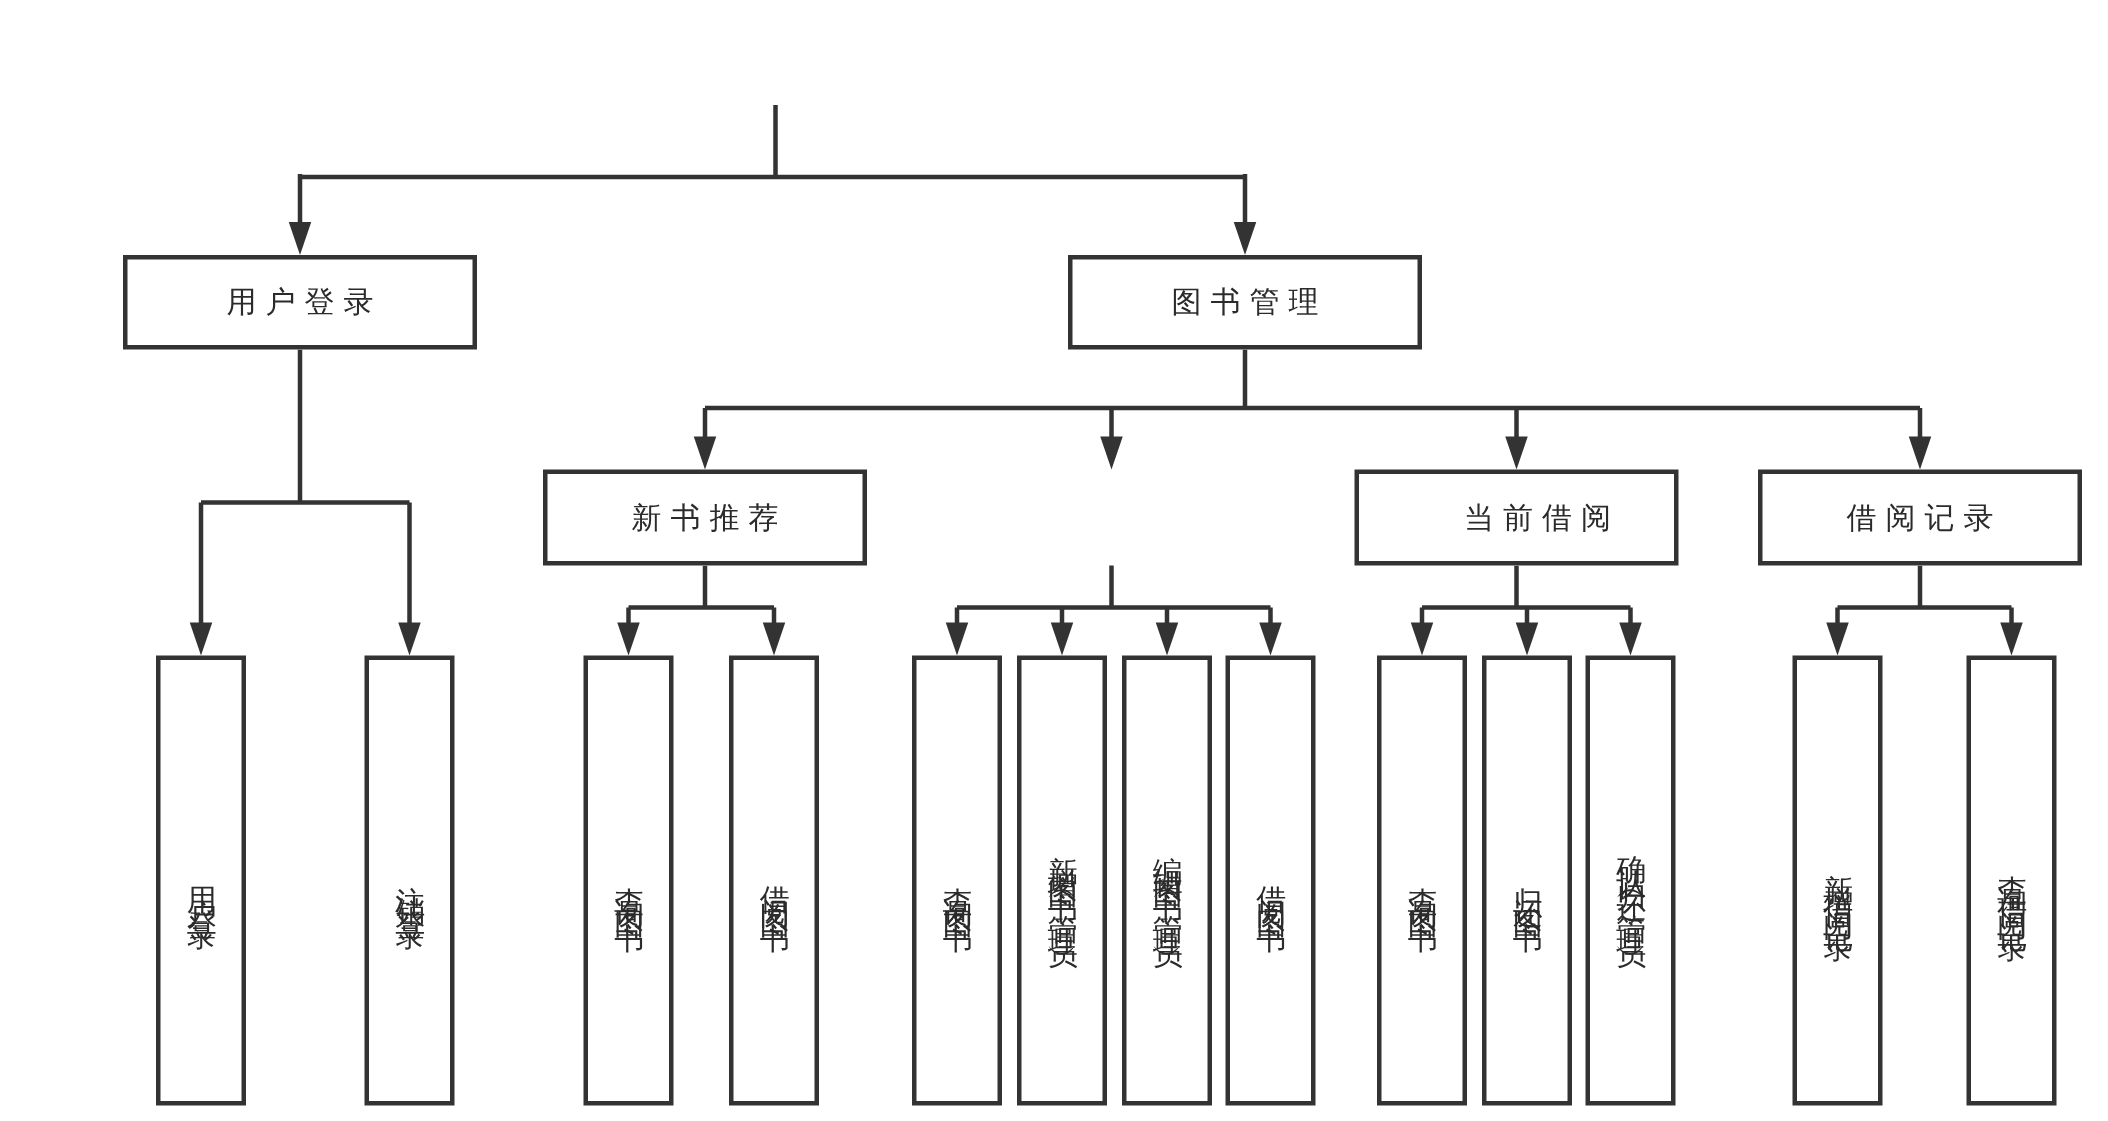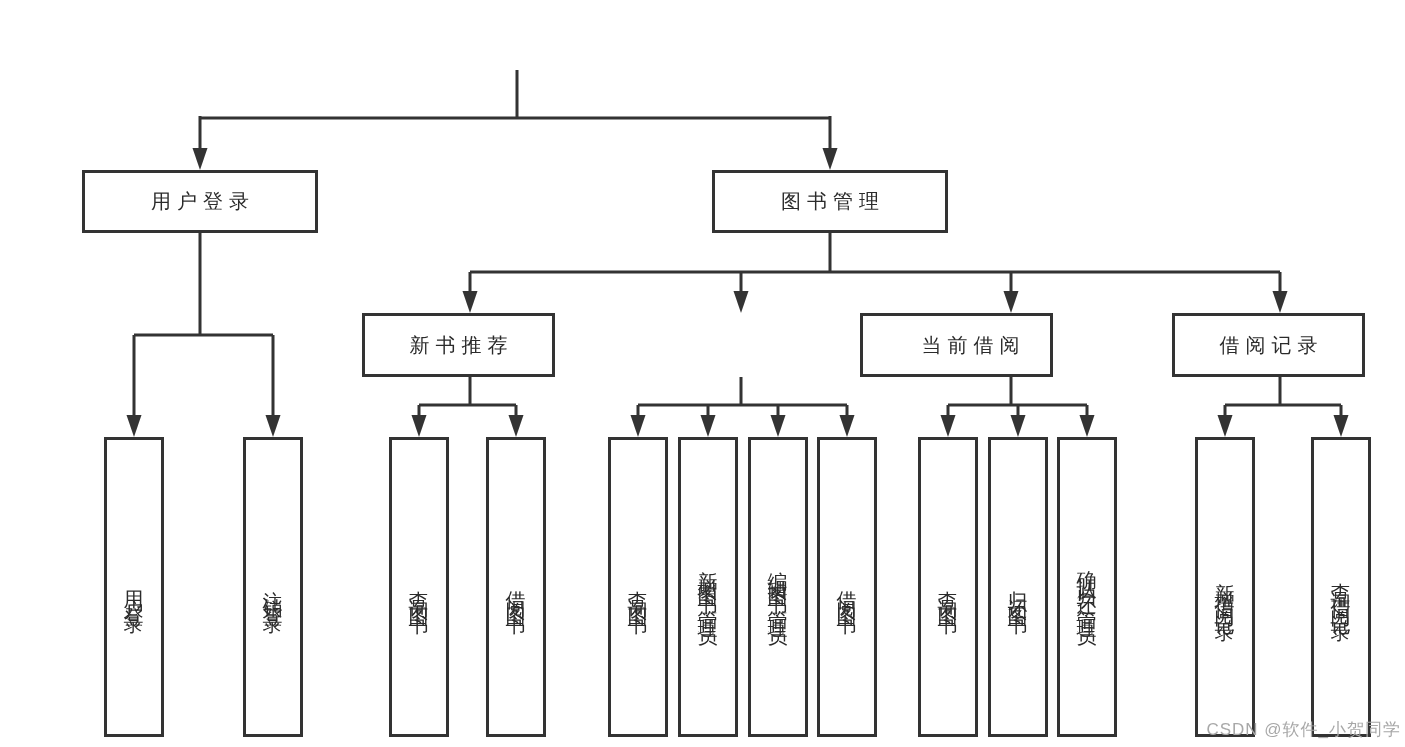--- a/index.html
+++ b/index.html
@@ -31,21 +31,21 @@
   }
   .node-root {
     left: 12px; top: 13px; width: 1011px; height: 57px;
     font-size: 18px; letter-spacing: 1px;
   }
   .node-l2 {
     top: 170px; width: 236px; height: 63px;
     font-size: 20px; letter-spacing: 6px; text-indent: 6px;
   }
   .node-l3 {
-    top: 313px; width: 193px; height: 64px;
+    top: 313px; width: 216px; height: 64px;
     font-size: 20px; letter-spacing: 6px; text-indent: 6px;
   }
   .node-leaf {
     top: 437px; width: 60px; height: 300px;
     font-size: 20px;
   }
   .node-leaf .vtext {
     writing-mode: vertical-rl;
     text-orientation: mixed;
     letter-spacing: 8px;
@@ -122,21 +122,21 @@
   <div class="node node-l2" style="left:82px;">
     <span>用户登录</span>
   </div>
   <div class="node node-l2" style="left:712px;">
     <span>图书管理</span>
   </div>
 
   <div class="node node-l3" style="left:362px;">
     <span>新书推荐</span>
   </div>
-  <div class="node node-l3" style="left:860px;padding-left:28px;">
+  <div class="node node-l3" style="left:903px;padding-left:28px;">
     <span>当前借阅</span>
   </div>
   <div class="node node-l3" style="left:1172px;">
     <span>借阅记录</span>
   </div>
 
   <div class="node node-leaf" style="left:104px;">
     <span class="vtext">用户登录</span>
   </div>
   <div class="node node-leaf" style="left:243px;">
@@ -173,15 +173,14 @@
     <span class="vtext">确认归还（管理员）</span>
   </div>
 
   <div class="node node-leaf" style="left:1195px;">
     <span class="vtext">新增借阅记录</span>
   </div>
   <div class="node node-leaf" style="left:1311px;">
     <span class="vtext">查询借阅记录</span>
   </div>
 
-  <div class="watermark">CSDN @软件_小贺同学</div>
 
 </div>
 
 </body></html>

